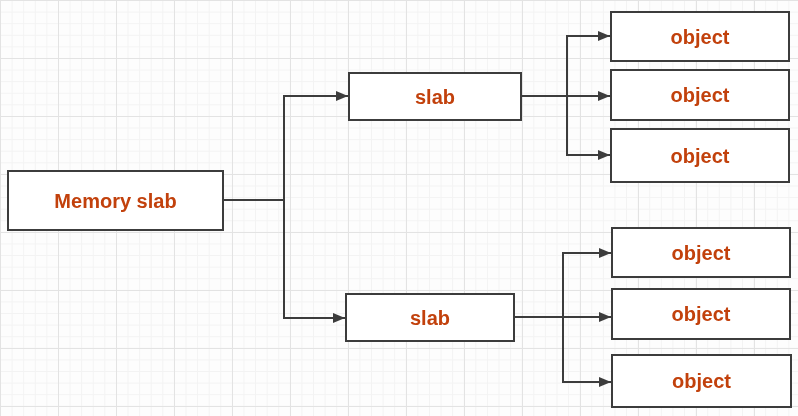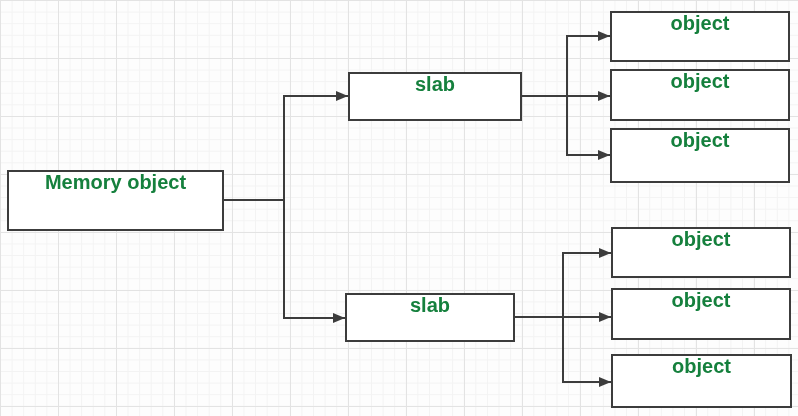--- a/index.html
+++ b/index.html
@@ -32,22 +32,23 @@
     stroke: #3c3c3c;
     stroke-width: 2px;
     stroke-linejoin: miter;
   }
   .node {
     position: absolute;
     box-sizing: border-box;
     background: #ffffff;
     border: 2px solid #3c3c3c;
     display: flex;
+    align-items: center;
     justify-content: center;
-    color: #15803d;
+    color: #c2410c;
     font-weight: bold;
     font-size: 20px;
     line-height: 1;
     white-space: nowrap;
   }
   .node-memory-cache { left: 7px;   top: 170px; width: 217px; height: 61px; }
   .node-slab-1       { left: 348px; top: 72px;  width: 174px; height: 49px; }
   .node-slab-2       { left: 345px; top: 293px; width: 170px; height: 49px; }
   .node-object-1     { left: 610px; top: 11px;  width: 180px; height: 51px; }
   .node-object-2     { left: 610px; top: 69px;  width: 180px; height: 52px; }
@@ -74,21 +75,21 @@
     <path class="edge" d="M522,96 H567 V36 H610" marker-end="url(#arrow)"></path>
     <path class="edge" d="M522,96 H610" marker-end="url(#arrow)"></path>
     <path class="edge" d="M522,96 H567 V155 H610" marker-end="url(#arrow)"></path>
 
     <path class="edge" d="M514,317 H563 V253 H611" marker-end="url(#arrow)"></path>
     <path class="edge" d="M514,317 H611" marker-end="url(#arrow)"></path>
     <path class="edge" d="M514,317 H563 V382 H611" marker-end="url(#arrow)"></path>
   </svg>
 
   <div class="node node-memory-cache">
-    <span>Memory object</span>
+    <span>Memory slab</span>
   </div>
 
   <div class="node node-slab-1">
     <span>slab</span>
   </div>
 
   <div class="node node-slab-2">
     <span>slab</span>
   </div>
 

